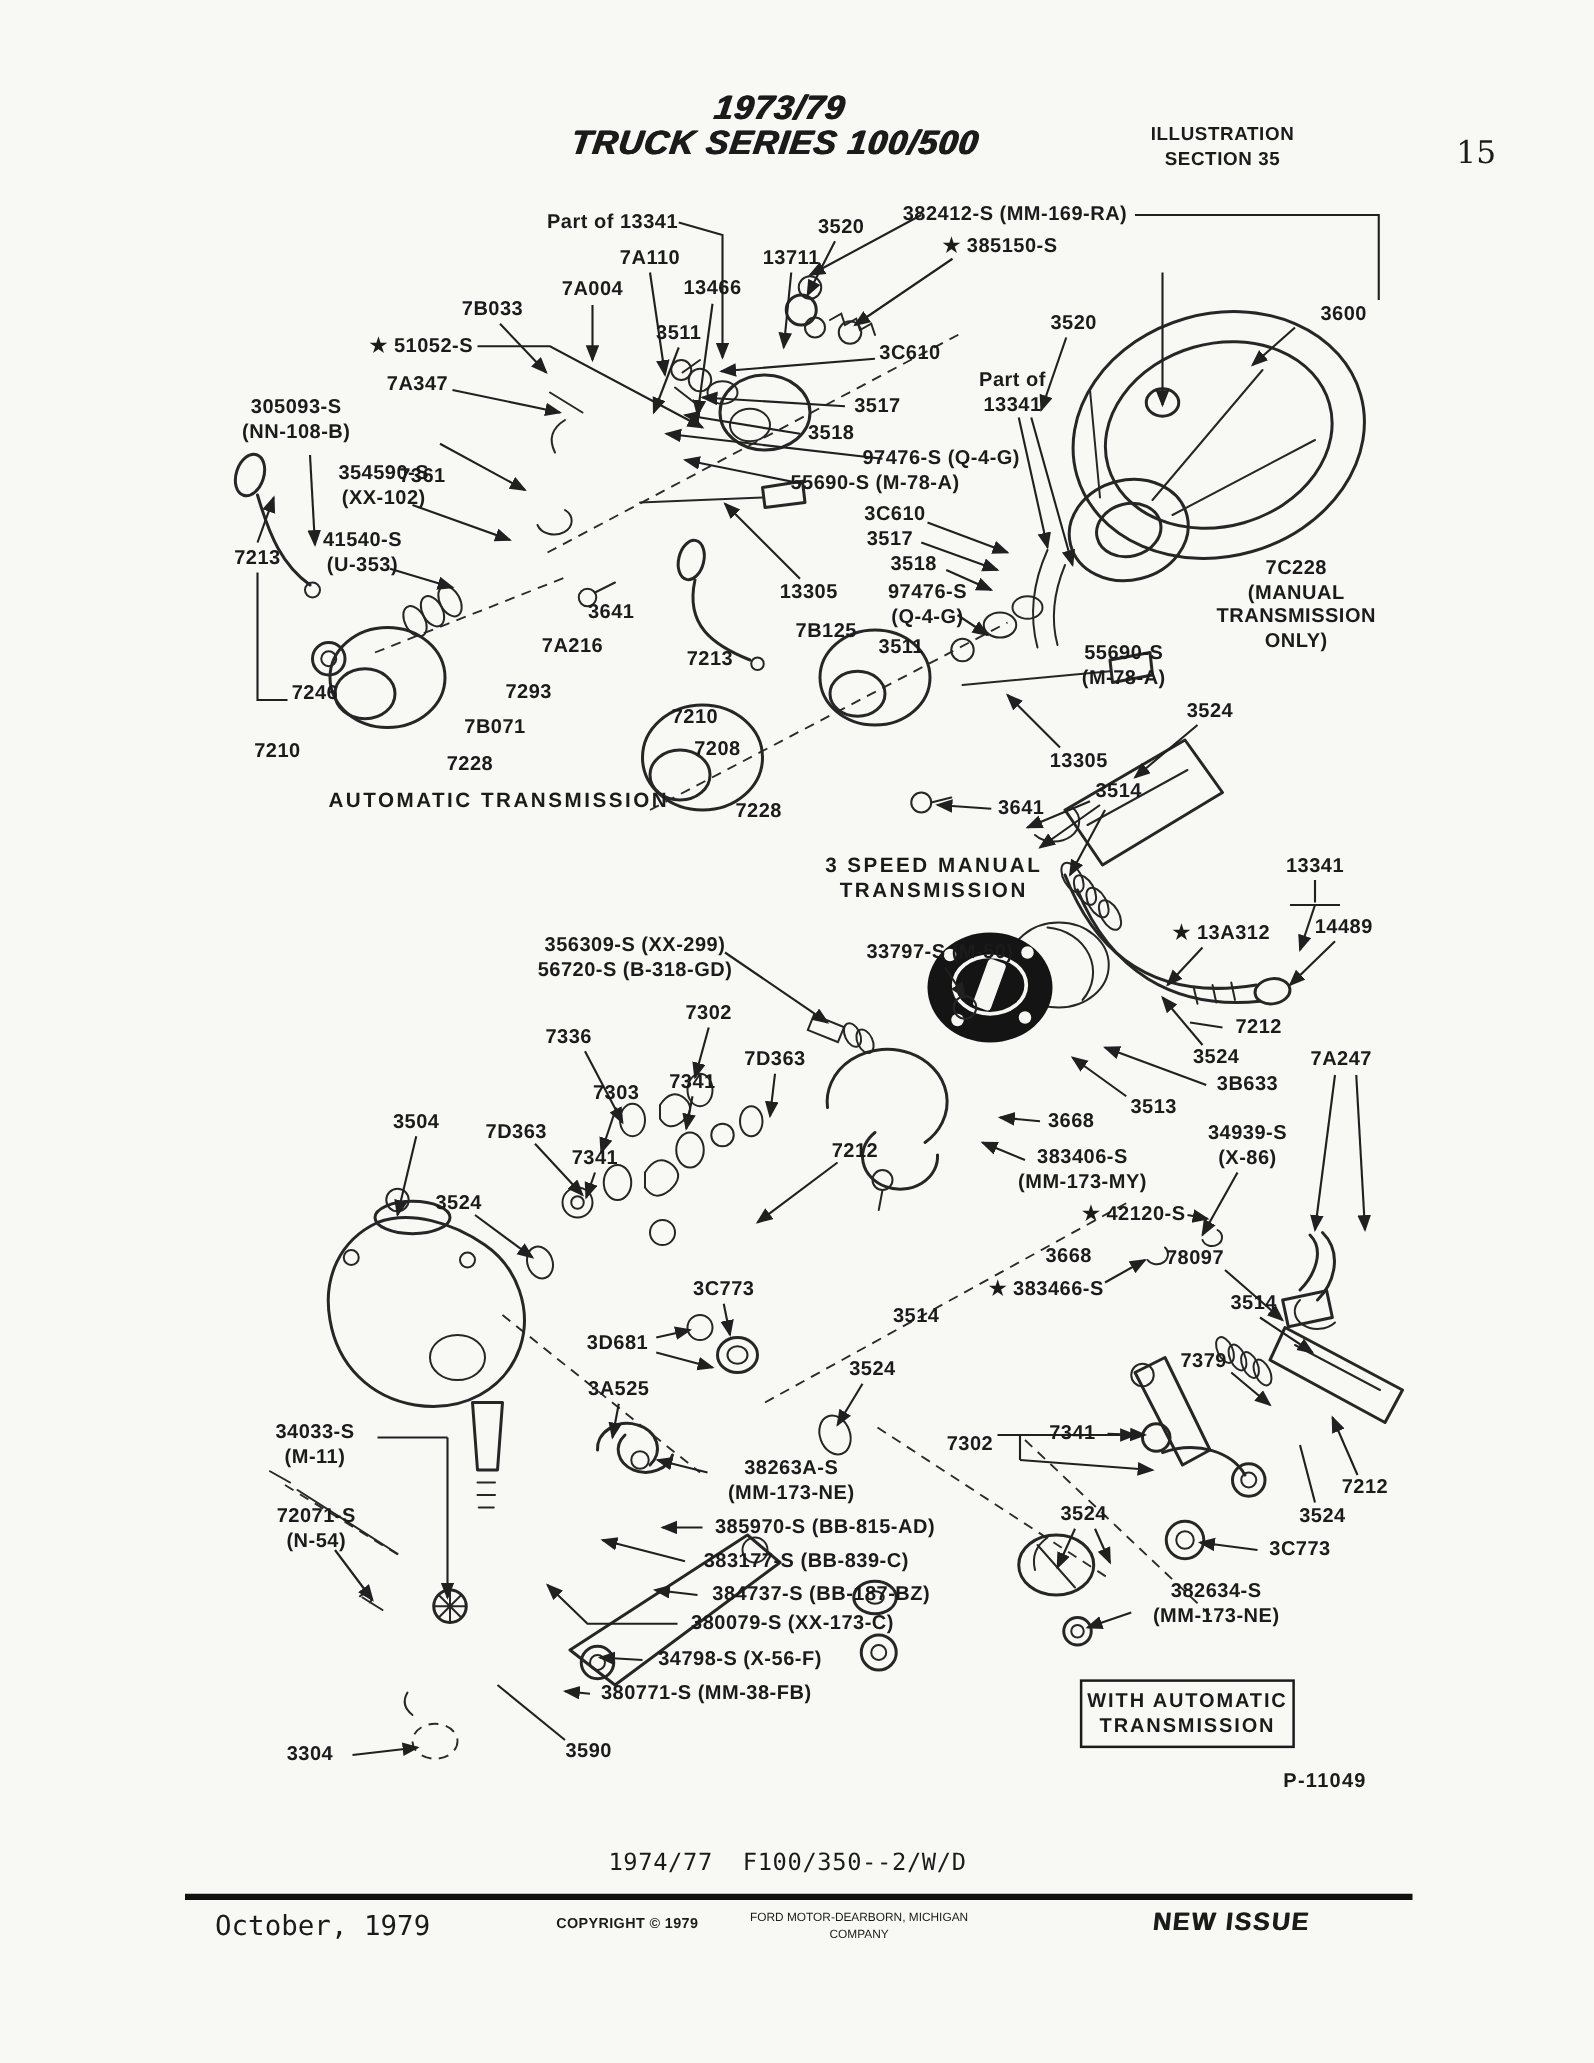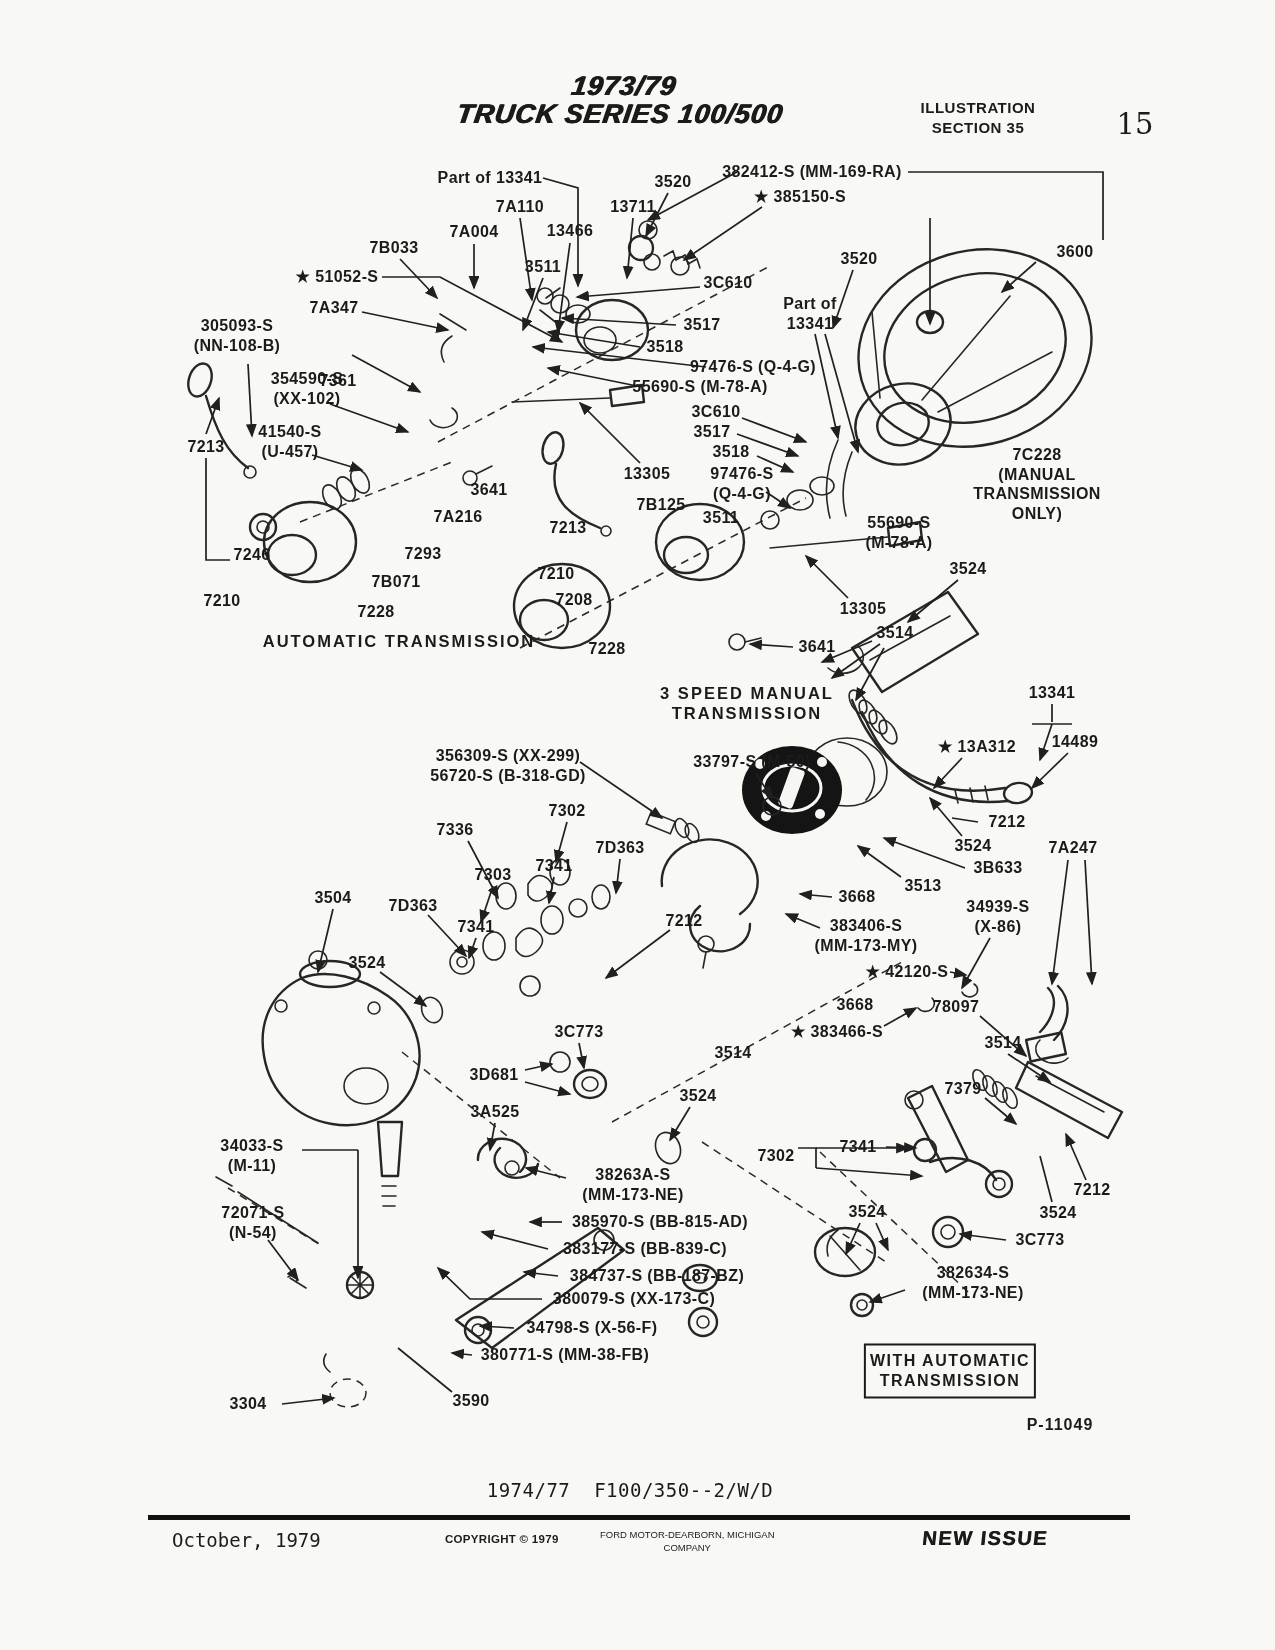--- a/index.html
+++ b/index.html
@@ -10,27 +10,27 @@
          font-weight:bold;font-size:16px;line-height:1.22;letter-spacing:.4px;
          text-align:center;white-space:pre-line;color:#1b1b1b;}
   .label.group{font-size:16.5px;letter-spacing:2px;}
   .label.boxed{border:2.5px solid #1b1b1b;padding:6px 4px;font-size:16px;letter-spacing:1.5px;background:#f8f8f4;}
   .label.plate{font-size:16px;letter-spacing:1px;}
   .hdr-title{position:absolute;left:622px;top:72px;transform:translateX(-50%) skewX(-8deg);z-index:3;
              font-weight:bold;font-style:italic;font-size:27px;line-height:1.05;letter-spacing:1px;
              text-align:center;white-space:pre-line;text-shadow:.7px 0 #1b1b1b, -.4px 0 #1b1b1b;}
   .hdr-section{position:absolute;left:978px;top:98px;transform:translateX(-50%);z-index:3;
                font-weight:bold;font-size:15px;line-height:1.3;text-align:center;white-space:pre-line;letter-spacing:.5px;}
-  .hdr-page{position:absolute;left:1135px;top:107px;transform:translateX(-50%);z-index:3;
-            font-family:"DejaVu Serif",serif;font-size:29px;}
+  .hdr-page{position:absolute;left:1181px;top:107px;transform:translateX(-50%);z-index:3;
+            font-family:"DejaVu Serif",serif;font-size:25px;}
   .caption{position:absolute;transform:translateX(-50%);z-index:3;
            font-family:"DejaVu Sans Mono","Liberation Mono",monospace;font-size:19px;letter-spacing:.5px;white-space:pre;}
   .rule{position:absolute;left:148px;top:1515px;width:982px;height:5px;background:#111;z-index:3;}
   .ft-date{position:absolute;left:172px;top:1529px;z-index:3;
-           font-family:"DejaVu Sans Mono","Liberation Mono",monospace;font-size:19px;}
+           font-family:"DejaVu Sans Mono","Liberation Mono",monospace;font-size:22px;}
   .ft-copy{position:absolute;left:445px;top:1533px;z-index:3;font-weight:bold;font-size:11.5px;letter-spacing:.3px;}
   .ft-co{position:absolute;left:600px;top:1529px;z-index:3;font-size:9.5px;line-height:1.35;text-align:center;}
   .ft-issue{position:absolute;left:985px;top:1527px;transform:translateX(-50%) skewX(-6deg);z-index:3;
             font-weight:bold;font-size:20px;letter-spacing:1.5px;text-shadow:.6px 0 #1b1b1b;}
   svg .p{fill:none;stroke:#262626;stroke-width:2.4;stroke-linecap:round;stroke-linejoin:round;}
   svg .t{fill:none;stroke:#262626;stroke-width:1.6;stroke-linecap:round;}
   svg .l{fill:none;stroke:#202020;stroke-width:1.7;}
   svg .la{fill:none;stroke:#202020;stroke-width:1.7;marker-end:url(#ah);}
   svg .d{fill:none;stroke:#2a2a2a;stroke-width:1.5;stroke-dasharray:8 6;}
   svg .k{fill:#141414;stroke:none;}
@@ -355,21 +355,21 @@
       <div class="label" style="left: 800px; top: 197px;">★ 385150-S</div>
       <div class="label" style="left: 394px; top: 248px;">7B033</div>
       <div class="label" style="left: 337px; top: 277px;">★ 51052-S</div>
       <div class="label" style="left: 334px; top: 308px;">7A347</div>
       <div class="label" style="left: 237px; top: 336px;">305093-S
 (NN-108-B)</div>
       <div class="label" style="left: 338px; top: 345px; margin-top: 36px;">7361</div>
       <div class="label" style="left: 307px; top: 389px;">354590-S
 (XX-102)</div>
       <div class="label" style="left: 290px; top: 442px;">41540-S
-(U-457)</div>
+(U-353)</div>
       <div class="label" style="left: 206px; top: 447px;">7213</div>
       <div class="label" style="left: 543px; top: 267px;">3511</div>
       <div class="label" style="left: 728px; top: 283px;">3C610</div>
       <div class="label" style="left: 702px; top: 325px;">3517</div>
       <div class="label" style="left: 665px; top: 347px;">3518</div>
       <div class="label" style="left: 753px; top: 367px;">97476-S (Q-4-G)</div>
       <div class="label" style="left: 700px; top: 387px;">55690-S (M-78-A)</div>
       <div class="label" style="left: 716px; top: 412px;">3C610</div>
       <div class="label" style="left: 712px; top: 432px;">3517</div>
       <div class="label" style="left: 731px; top: 452px;">3518</div>

